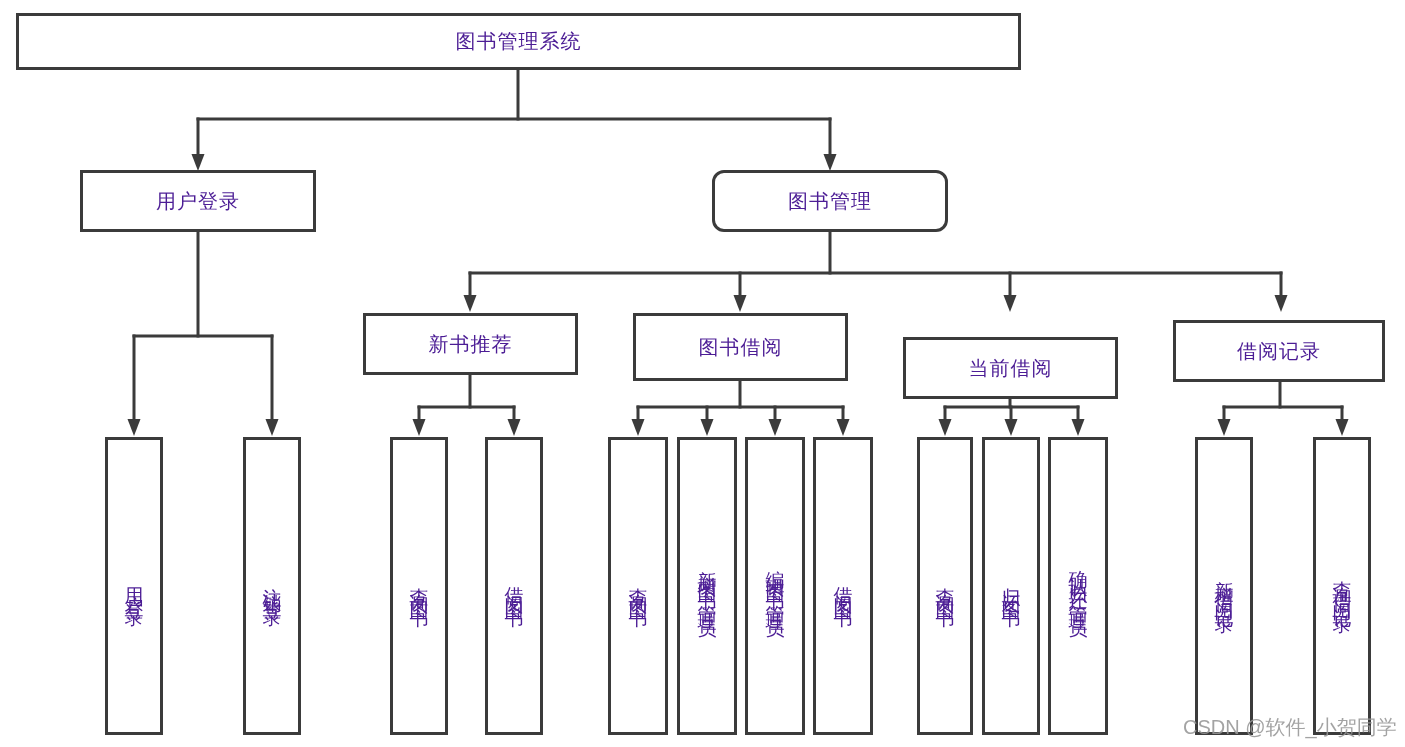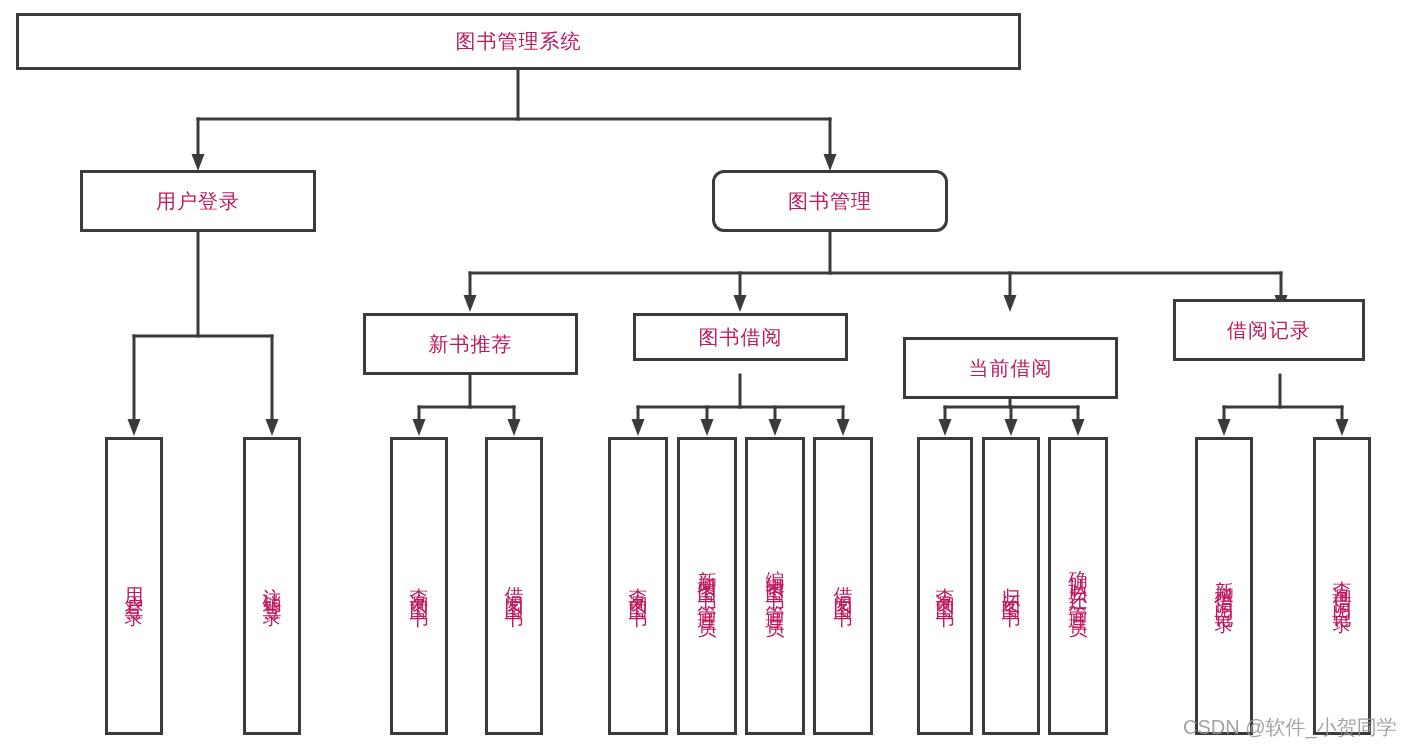--- a/index.html
+++ b/index.html
@@ -22,21 +22,21 @@
     pointer-events: none;
   }
   .box {
     position: absolute;
     box-sizing: border-box;
     border: 3px solid #3b3b3b;
     background: #ffffff;
     display: flex;
     align-items: center;
     justify-content: center;
-    color: #be185d;
+    color: #4c1d95;
   }
   .h-box .label {
     font-size: 20px;
     letter-spacing: 1px;
     white-space: nowrap;
   }
   .v-box .label {
     writing-mode: vertical-rl;
     text-orientation: mixed;
     font-size: 19px;
@@ -136,27 +136,27 @@
   <div class="box h-box" style="left:80px; top:170px; width:236px; height:62px;">
     <span class="label">用户登录</span>
   </div>
   <div class="box h-box" style="left:712px; top:170px; width:236px; height:62px;border-radius:12px;">
     <span class="label">图书管理</span>
   </div>
 
   <div class="box h-box" style="left:363px; top:313px; width:215px; height:62px;">
     <span class="label">新书推荐</span>
   </div>
-  <div class="box h-box" style="left:633px; top:313px; width:215px; height:48px;">
+  <div class="box h-box" style="left:633px; top:313px; width:215px; height:68px;">
     <span class="label">图书借阅</span>
   </div>
   <div class="box h-box" style="left:903px; top:313px; width:215px; height:62px;margin-top:24px;">
     <span class="label">当前借阅</span>
   </div>
-  <div class="box h-box" style="left:1173px; top:299px; width:192px; height:62px;">
+  <div class="box h-box" style="left:1173px; top:320px; width:212px; height:62px;">
     <span class="label">借阅记录</span>
   </div>
 
   <div class="box v-box" style="left:105px; top:437px; width:58px; height:298px;">
     <span class="label">用户登录</span>
   </div>
   <div class="box v-box" style="left:243px; top:437px; width:58px; height:298px;">
     <span class="label">注销登录</span>
   </div>
 

